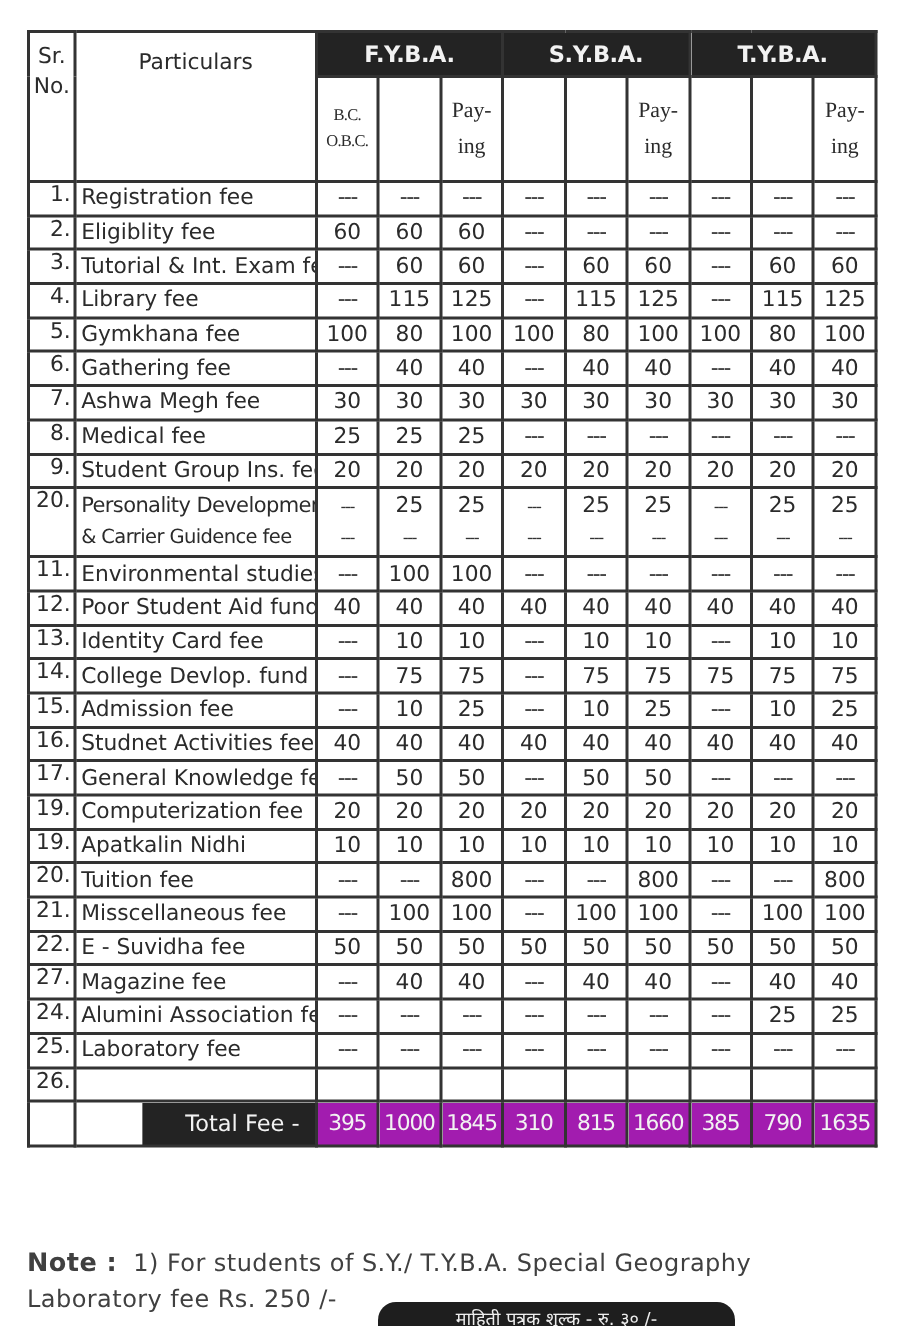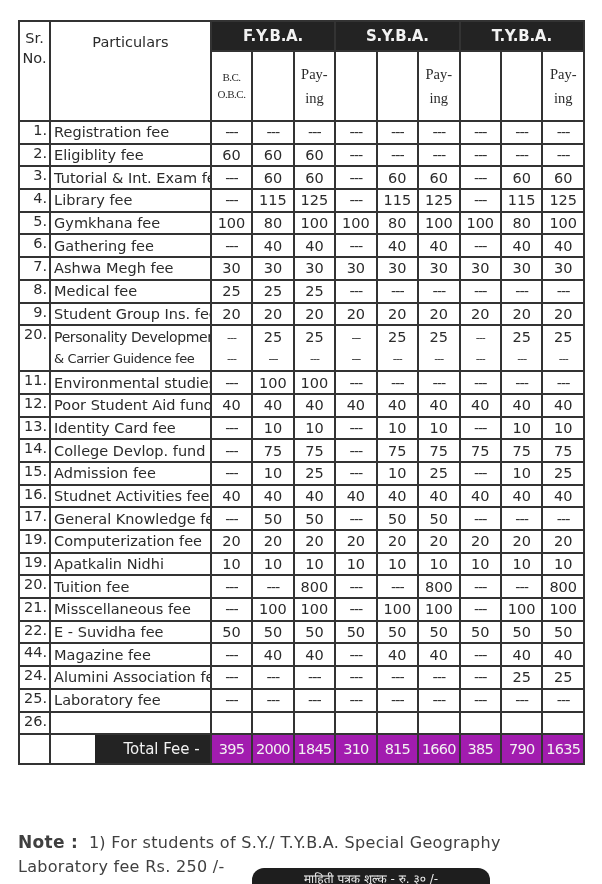--- a/index.html
+++ b/index.html
@@ -397,21 +397,21 @@
         <td>50</td>
         <td>50</td>
         <td>50</td>
         <td>50</td>
         <td>50</td>
         <td>50</td>
         <td>50</td>
         <td>50</td>
       </tr>
       <tr class="r">
-        <td class="sr" style="vertical-align: top;">44.</td>
+        <td class="sr" style="vertical-align: top;">27.</td>
         <td class="part">Magazine fee</td>
         <td class="dash">---</td>
         <td>40</td>
         <td>40</td>
         <td class="dash">---</td>
         <td>40</td>
         <td>40</td>
         <td class="dash">---</td>
         <td>40</td>
         <td>40</td>
@@ -452,21 +452,21 @@
         <td></td>
         <td></td>
         <td></td>
         <td></td>
         <td></td>
       </tr>
       <tr class="total-row">
         <td class="blank"></td>
         <td class="total-label" style="background: linear-gradient(to right, rgb(255, 255, 255) 0px, rgb(255, 255, 255) 44px, rgb(35, 35, 35) 44px);">Total Fee  -</td>
         <td>395</td>
-        <td>2000</td>
+        <td>1000</td>
         <td>1845</td>
         <td>310</td>
         <td>815</td>
         <td>1660</td>
         <td>385</td>
         <td>790</td>
         <td>1635</td>
       </tr>
     </tbody>
 </table>

